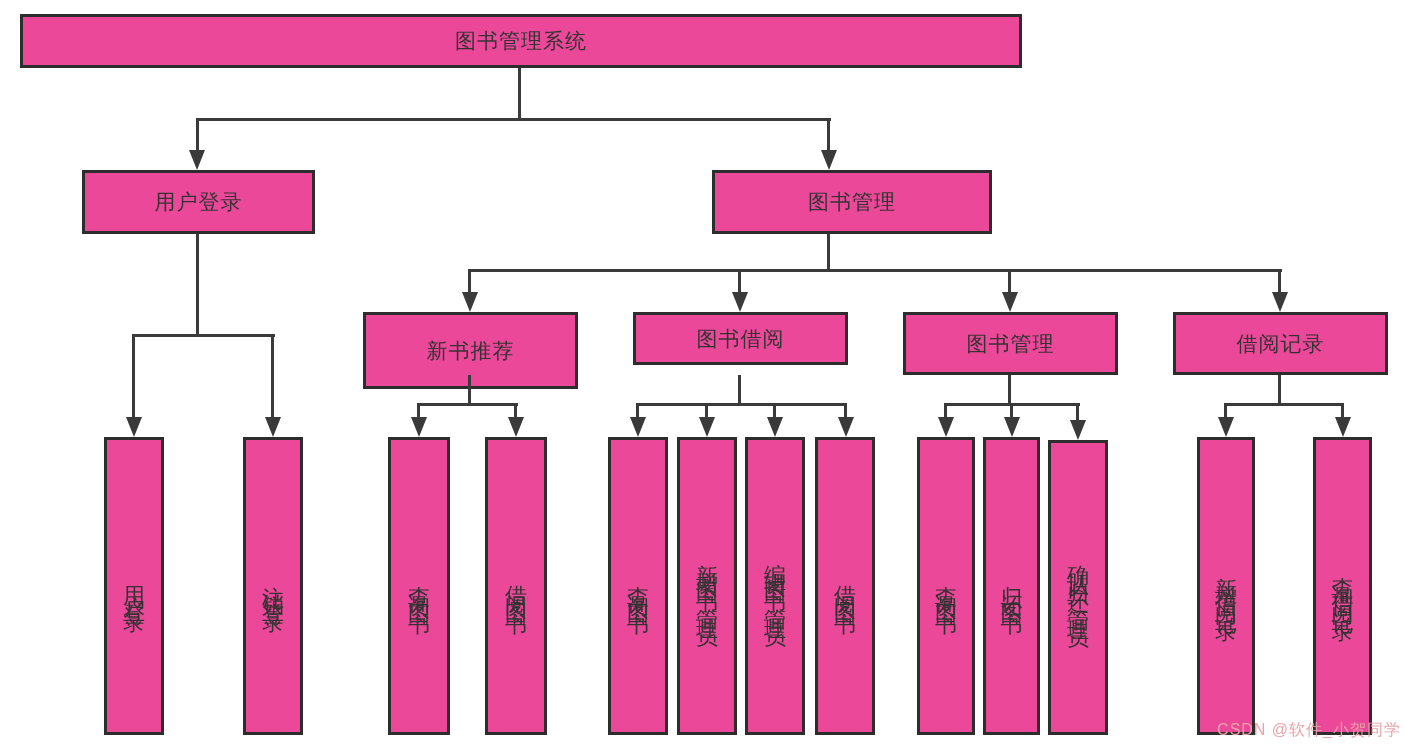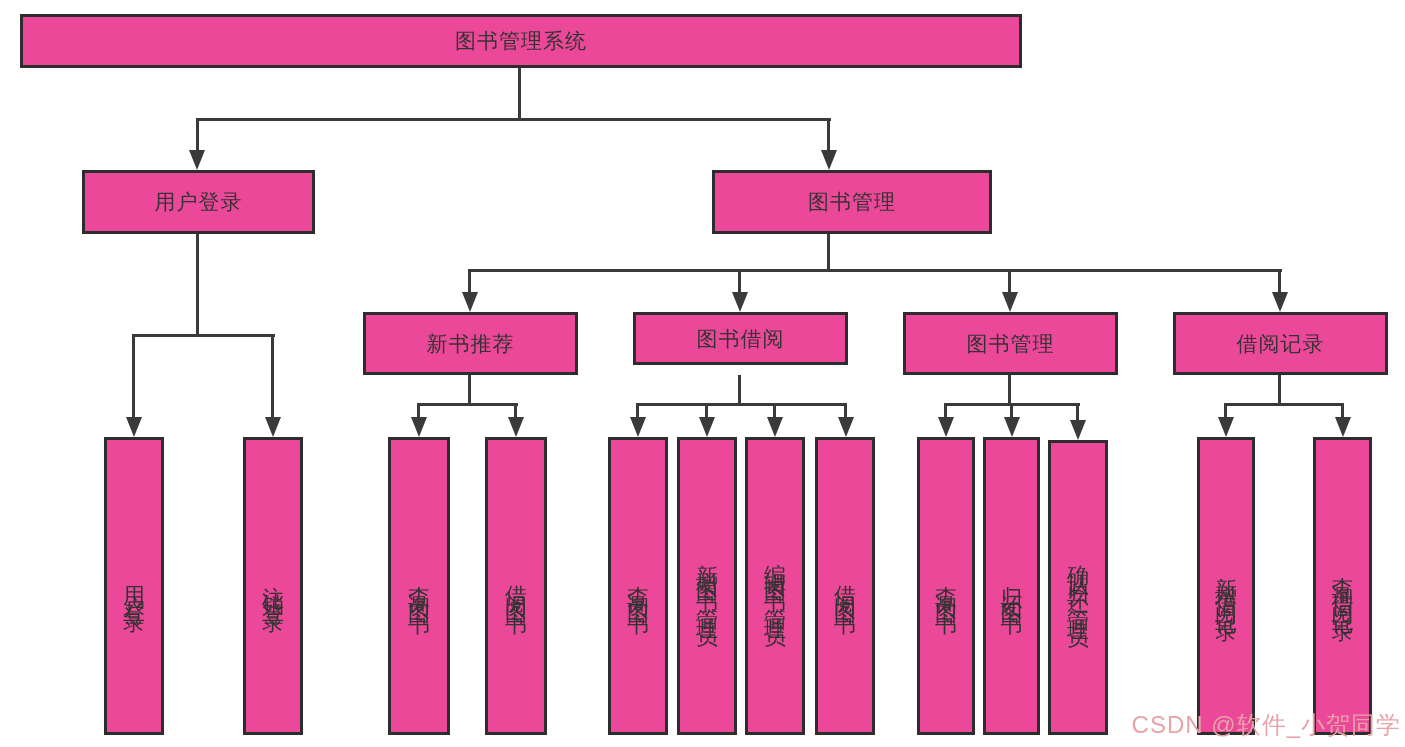--- a/index.html
+++ b/index.html
@@ -18,21 +18,21 @@
     font-size:22px;letter-spacing:9px;line-height:1;color:#333333;white-space:nowrap;
   }
   .vl{position:absolute;width:3px;background:#3a3a3a;}
   .hl{position:absolute;height:3px;background:#3a3a3a;}
   .ah{
     position:absolute;width:0;height:0;
     border-left:8px solid transparent;border-right:8px solid transparent;
     border-top:20px solid #3a3a3a;
   }
   .watermark{
-    position:absolute;right:4px;bottom:6px;font-size:24px;color:#e9a3a8;
+    position:absolute;right:4px;bottom:6px;font-size:16px;color:#e9a3a8;
     letter-spacing:1px;white-space:nowrap;
   }
 </style>
 </head>
 <body>
 
 <div id="stage">
 
   <div class="nbox" style="left:20px;top:14px;width:1002px;height:54px;">
     <span>图书管理系统</span>
@@ -63,21 +63,21 @@
   <div class="hl" style="left:468px;top:269px;width:814px;"></div>
   <div class="vl" style="left:468px;top:269px;height:26px;"></div>
   <div class="ah" style="left:462px;top:292px;"></div>
   <div class="vl" style="left:738px;top:269px;height:26px;"></div>
   <div class="ah" style="left:732px;top:292px;"></div>
   <div class="vl" style="left:1008px;top:269px;height:26px;"></div>
   <div class="ah" style="left:1002px;top:292px;"></div>
   <div class="vl" style="left:1278px;top:269px;height:26px;"></div>
   <div class="ah" style="left:1272px;top:292px;"></div>
 
-  <div class="nbox" style="left:363px;top:312px;width:215px;height:63px;">
+  <div class="nbox" style="left:363px;top:312px;width:215px;height:77px;">
     <span>新书推荐</span>
   </div>
   <div class="nbox" style="left:633px;top:312px;width:215px;height:53px;">
     <span>图书借阅</span>
   </div>
   <div class="nbox" style="left:903px;top:312px;width:215px;height:63px;">
     <span>图书管理</span>
   </div>
   <div class="nbox" style="left:1173px;top:312px;width:215px;height:63px;">
     <span>借阅记录</span>

